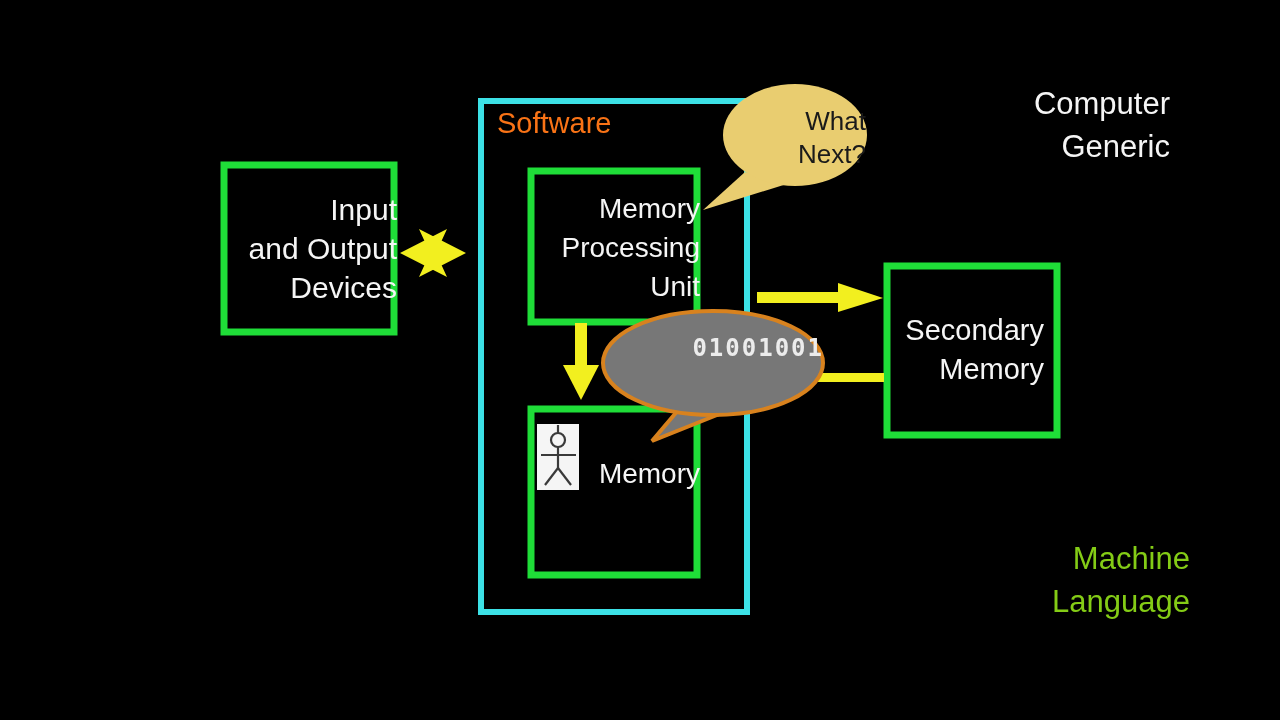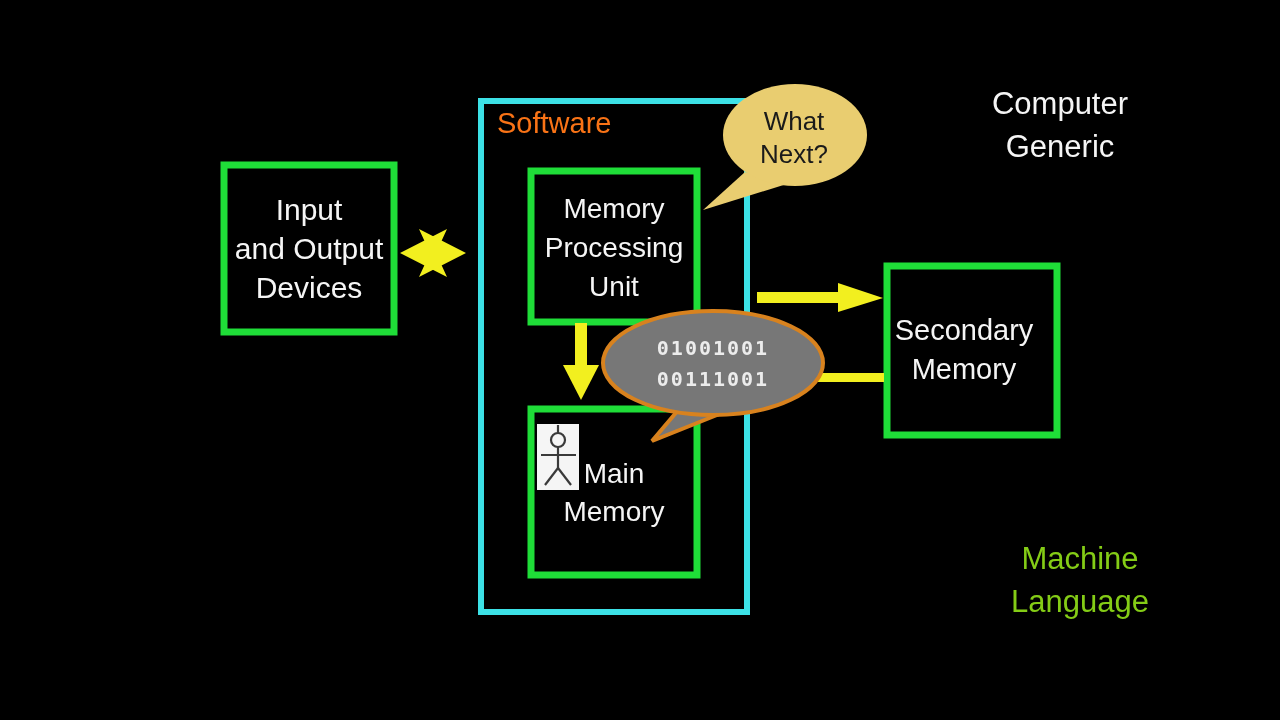--- a/index.html
+++ b/index.html
@@ -17,39 +17,39 @@
   }
   .diagram-layer {
     position: absolute;
     left: 0;
     top: 0;
     width: 1280px;
     height: 720px;
   }
   .txt {
     position: absolute;
-    text-align: center;
+    text-align: right;
     color: #f5f5f5;
     white-space: nowrap;
   }
   .txt span { display: block; }
 
   .io-label        { left: 221px; top: 190px; width: 176px; font-size: 30px; line-height: 39px; }
   .cpu-label       { left: 528px; top: 189px; width: 172px; font-size: 28px; line-height: 39px; }
   .mm-label        { left: 528px; top: 455px; width: 172px; font-size: 28px; line-height: 38px; }
   .sm-label        { left: 884px; top: 311px; width: 160px; font-size: 29px; line-height: 39px; }
   .software-label  { left: 497px; top: 107px; width: 200px; text-align: left; color: #f97316; font-size: 29px; }
   .generic-caption { left: 950px; top: 82px;  width: 220px; font-size: 31px; line-height: 43px; }
   .machine-caption { left: 970px; top: 537px; width: 220px; font-size: 31px; line-height: 43px; color: #84cc16; }
   .whatnext-label  { left: 722px; top: 105px; width: 144px; font-size: 26px; line-height: 33px; color: #1a1a1a; }
   .binary-label {
     left: 602px; top: 333px; width: 222px;
     font-family: "DejaVu Sans Mono", monospace;
     font-weight: bold;
-    font-size: 20px; line-height: 31px;
+    font-size: 24px; line-height: 31px;
     letter-spacing: 2px;
     color: #ececec;
   }
 </style>
 </head>
 <body>
 
 <div class="stage">
 
   <svg class="diagram-layer" viewBox="0 0 1280 720" xmlns="http://www.w3.org/2000/svg">
@@ -110,21 +110,20 @@
     <span>Software</span>
   </div>
 
   <div class="txt cpu-label">
     <span>Memory</span>
     <span>Processing</span>
     <span>Unit</span>
   </div>
 
   <div class="txt mm-label">
-    <span>Main</span>
     <span>Memory</span>
   </div>
 
   <div class="txt sm-label">
     <span>Secondary</span>
     <span>Memory</span>
   </div>
 
   <div class="txt generic-caption">
     <span>Computer</span>
@@ -136,16 +135,15 @@
     <span>Language</span>
   </div>
 
   <div class="txt whatnext-label">
     <span>What</span>
     <span>Next?</span>
   </div>
 
   <div class="txt binary-label">
     <span>01001001</span>
-    <span>00111001</span>
   </div>
 
 </div>
 
 </body></html>

